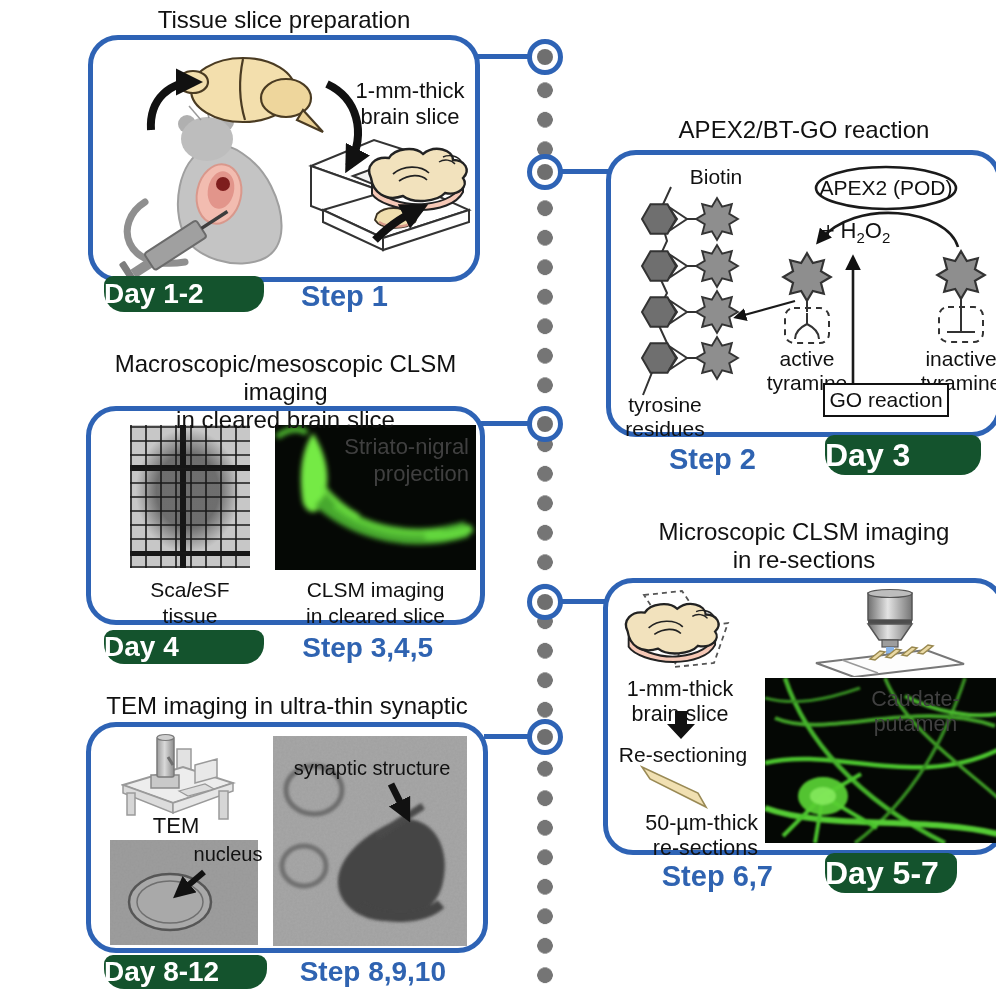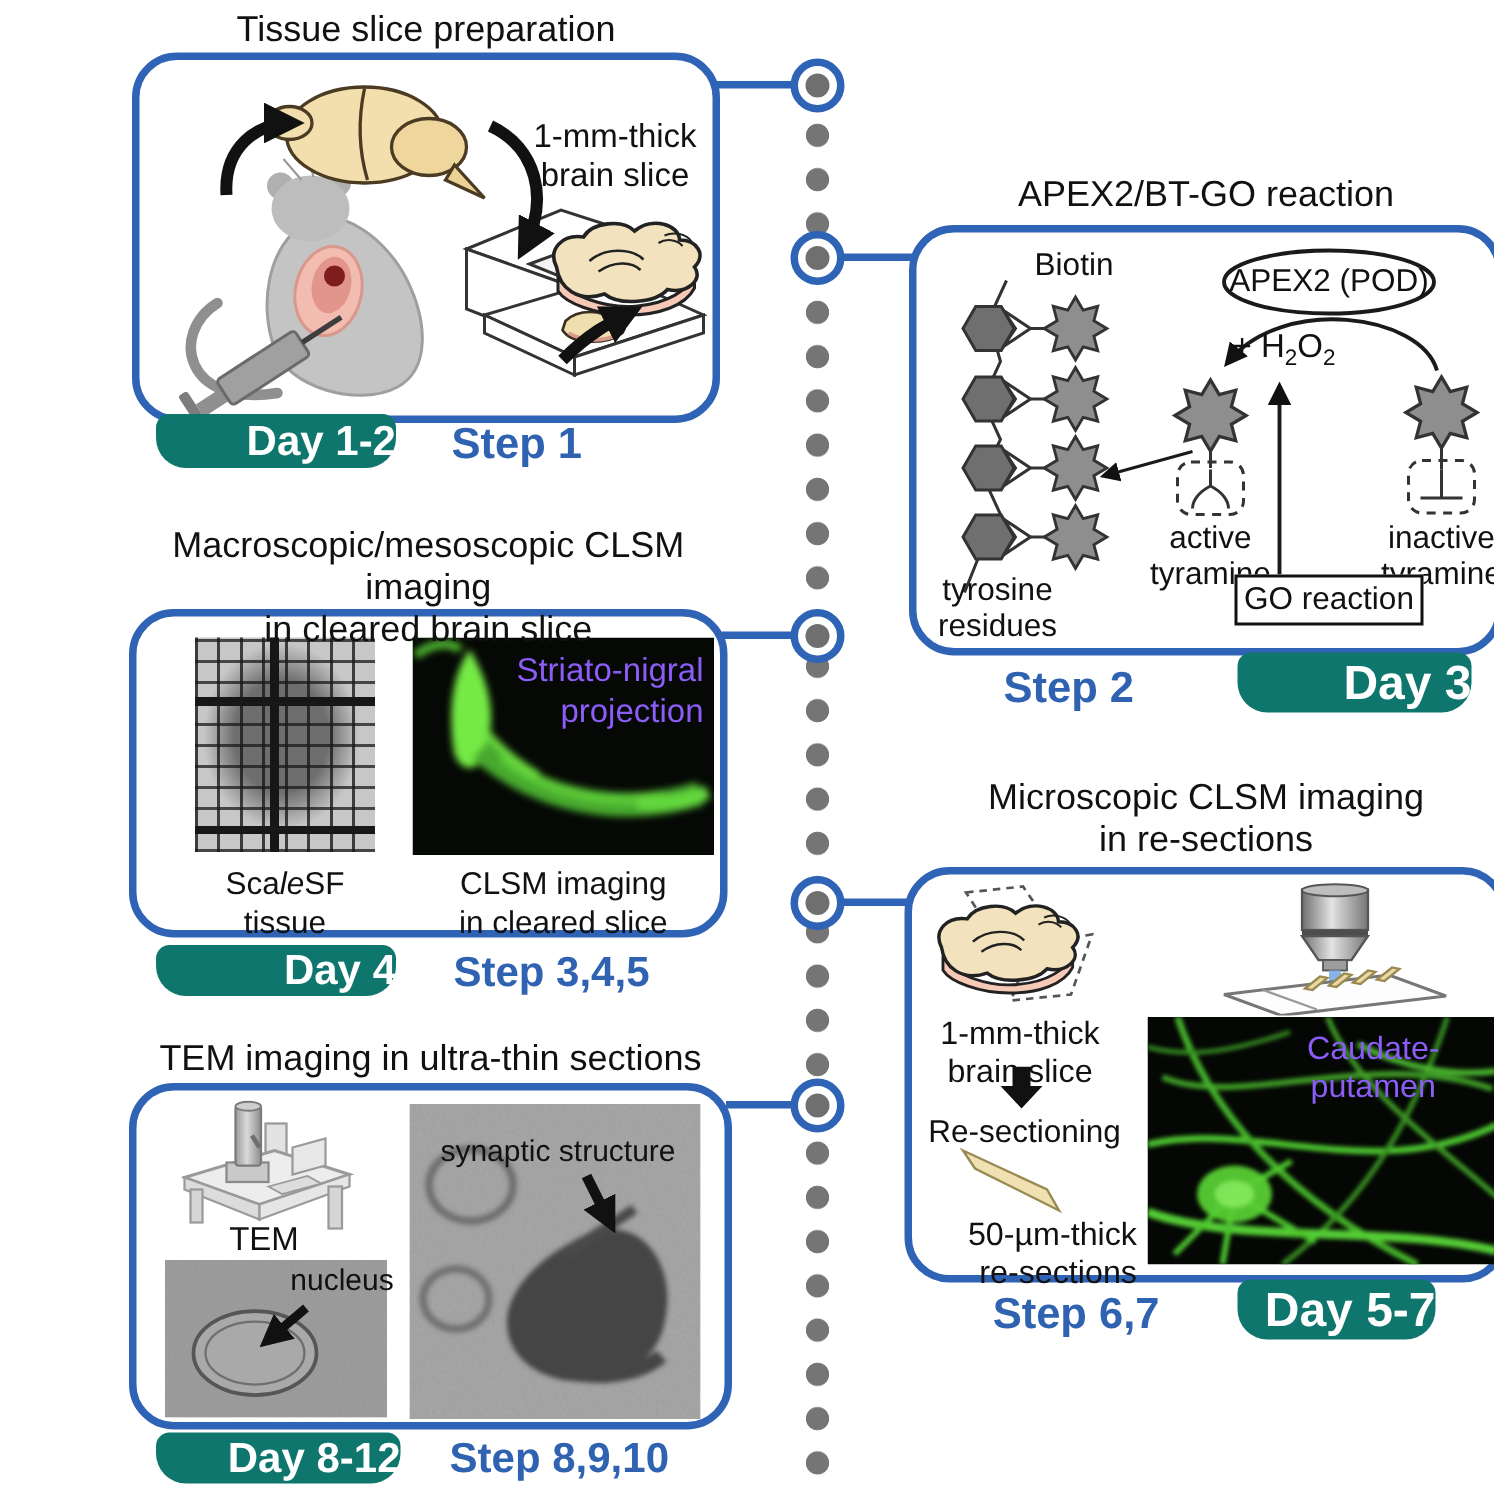--- a/index.html
+++ b/index.html
@@ -12,25 +12,25 @@
   .node{position:absolute;width:36px;height:36px;border-radius:50%;background:#fff;
         border:5px solid #2e63b5;box-sizing:border-box;z-index:2;
         display:flex;align-items:center;justify-content:center;}
   .node::after{content:"";width:16px;height:16px;border-radius:50%;background:#6f6f6f;}
   .conn{position:absolute;height:5px;background:#2e63b5;z-index:1;}
   
   .panel{position:absolute;background:#fff;border:5px solid #2e63b5;border-radius:30px;
          box-sizing:border-box;z-index:1;}
   .ptitle{position:absolute;text-align:center;font-size:24px;font-weight:500;color:#111;
           line-height:28px;z-index:2;}
-  .banner{position:absolute;background:#0f766e;color:#fff;font-weight:bold;text-align:right;
+  .banner{position:absolute;background:#14532d;color:#fff;font-weight:bold;text-align:left;
           border-radius:9px 9px 20px 20px;z-index:3;}
   .step{position:absolute;color:#2f63b1;font-weight:bold;text-align:right;z-index:3;}
   .lbl{position:absolute;text-align:center;color:#111;z-index:3;}
-  .white{color:#8b5cf6;}
+  .white{color:#404040;}
   sub.s{font-size:15px;vertical-align:-5px;}
   .gobox{position:absolute;border:2.5px solid #111;background:#fff;text-align:center;
          font-size:21px;z-index:3;}
   
   .grid-img{position:absolute;left:39px;top:14px;width:120px;height:143px;background-color:#c7c7c7;
     background-image:
       repeating-linear-gradient(90deg, rgba(25,25,25,.8) 0 2px, rgba(0,0,0,0) 2px 15px),
       repeating-linear-gradient(0deg, rgba(25,25,25,.75) 0 2px, rgba(0,0,0,0) 2px 14px),
       linear-gradient(90deg, rgba(0,0,0,0) 0 50px, #161616 50px 56px, rgba(0,0,0,0) 56px),
       linear-gradient(to bottom, rgba(0,0,0,0) 0 40px, #161616 40px 46px, rgba(0,0,0,0) 46px),
@@ -189,21 +189,21 @@
     <div class="lbl" style="left:195px;top:63px;width:100px;font-size:22px;"><span>+ H</span><sub class="s">2</sub><span>O</span><sub class="s">2</sub></div>
     <div class="lbl" style="left:146px;top:192px;width:100px;font-size:21px;line-height:24px;">
       <div>active</div>
       <div>tyramine</div>
     </div>
     <div class="lbl" style="left:300px;top:192px;width:100px;font-size:21px;line-height:24px;">
       <div>inactive</div>
       <div>tyramine</div>
     </div>
     <div class="gobox" style="left:212px;top:228px;width:122px;height:30px;line-height:29px;">GO reaction</div>
-    <div class="lbl" style="left:-6px;top:227px;width:120px;font-size:21px;line-height:24px;">
+    <div class="lbl" style="left:-6px;top:238px;width:120px;font-size:21px;line-height:24px;">
       <div>tyrosine</div>
       <div>residues</div>
     </div>
   </div>
   <div class="step" style="left:598px;top:443px;width:110px;font-size:29px;">Step 2</div>
   <div class="banner" style="left:777px;top:435px;width:156px;height:40px;font-size:32px;line-height:40px;">Day 3</div>
 
   <div class="ptitle" style="left:38px;top:350px;width:399px;">
     <div>Macroscopic/mesoscopic CLSM imaging</div>
     <div>in cleared brain slice</div>
@@ -235,21 +235,21 @@
       <div>tissue clearing</div>
     </div>
     <div class="lbl" style="left:184px;top:166px;width:201px;font-size:21px;line-height:26px;">
       <div>CLSM imaging</div>
       <div>in cleared slice</div>
     </div>
   </div>
   <div class="banner" style="left:56px;top:630px;width:160px;height:34px;font-size:28px;line-height:34px;">Day 4</div>
   <div class="step" style="left:240px;top:632px;width:145px;font-size:28px;">Step 3,4,5</div>
 
-  <div class="ptitle" style="left:38px;top:692px;width:402px;">TEM imaging in ultra-thin sections</div>
+  <div class="ptitle" style="left:38px;top:692px;width:402px;">TEM imaging in ultra-thin synaptic</div>
   <div class="panel" style="left:38px;top:722px;width:402px;height:231px;">
     <svg width="115" height="92" viewBox="0 0 115 92" style="position:absolute;left:30px;top:6px;">
       <defs>
           <linearGradient id="g1" x1="0" y1="0" x2="1" y2="0">
         <stop offset="0" stop-color="#9c9c9c"></stop>
             <stop offset="0.45" stop-color="#d9d9d9"></stop>
             <stop offset="1" stop-color="#8d8d8d"></stop>
       </linearGradient>
         </defs>
       <rect x="56" y="16" width="14" height="36" fill="#e2e2e2" stroke="#9a9a9a" stroke-width="1.5"></rect>

